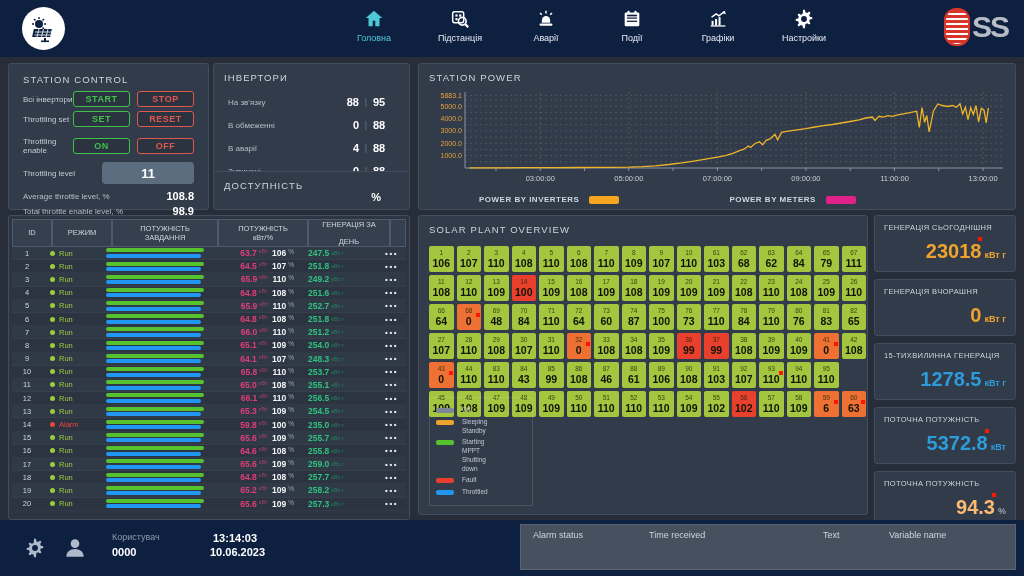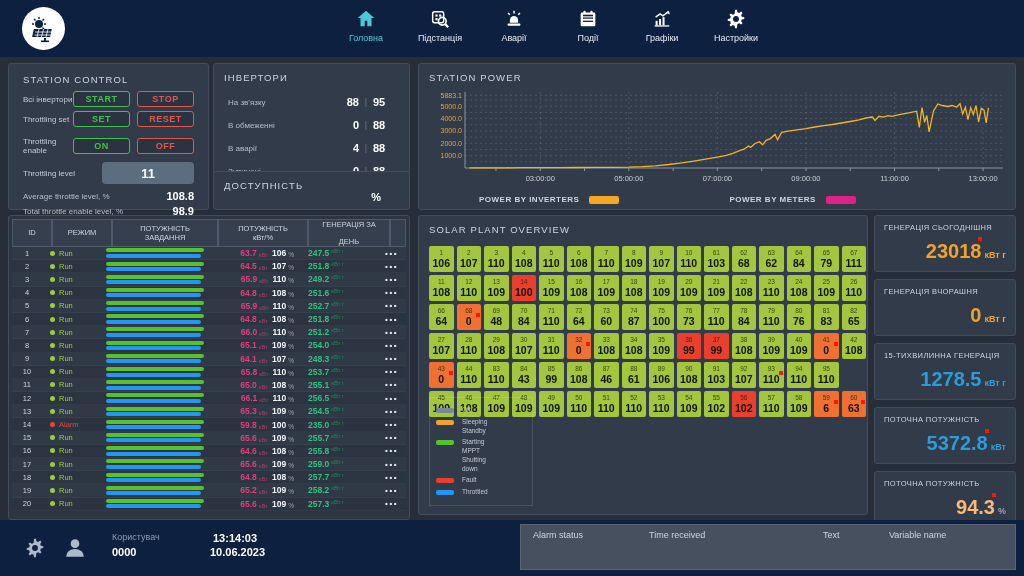--- a/index.html
+++ b/index.html
@@ -2,21 +2,21 @@
 <html><head>
 <meta charset="utf-8">
 <style>
   html,body{margin:0;padding:0;background:#10151d;}
   *{box-sizing:border-box;font-family:"Liberation Sans",sans-serif;}
   #app{position:relative;width:1024px;height:576px;background:#272e39;overflow:hidden;}
 
   
   #topbar{position:absolute;left:0;top:0;width:1024px;height:57px;background:#0d2040;display:flex;align-items:center;}
   #logo{position:absolute;left:22px;top:7px;width:43px;height:43px;border-radius:50%;background:#ffffff;display:flex;align-items:center;justify-content:center;}
-  #nav{position:absolute;left:340px;top:6px;display:flex;gap:22px;}
+  #nav{position:absolute;left:348px;top:6px;display:flex;gap:34px;}
   .nav-item{display:flex;flex-direction:column;align-items:center;gap:3px;cursor:pointer;min-width:52px;}
   .nav-item .nav-ico{height:24px;display:flex;align-items:flex-end;}
   .nav-item .nav-lbl{font-size:9px;color:#e8ecf2;}
   .nav-item.active .nav-lbl{color:#4fc8d6;}
   #brand{position:absolute;right:16px;top:8px;display:flex;align-items:center;}
   #brand .o{width:26px;height:38px;border-radius:12px;background:#d9362b;margin-right:2px;
     background-image:repeating-linear-gradient(180deg,#d9362b 0 3px,#ffffff 3px 5px);border:2px solid #d9362b;}
   #brand .s{font-size:30px;font-weight:bold;color:#b8bcc4;letter-spacing:-2px;line-height:38px;}
 
   
@@ -68,26 +68,26 @@
   .c-id{width:30px;text-align:center;font-size:7.5px;color:#cfd6df;}
   .c-mode{width:60px;display:flex;align-items:center;gap:4px;padding-left:8px;}
   .c-mode .dot{width:5px;height:5px;border-radius:50%;}
   .c-mode .mtxt{font-size:7.5px;}
   .mode-run .dot{background:#9ccd3c;} .mode-run .mtxt{color:#9ccd3c;}
   .mode-alarm .dot{background:#e8463a;} .mode-alarm .mtxt{color:#e8463a;}
   .c-bars{width:106px;display:flex;flex-direction:column;gap:1.5px;padding:0 4px;}
   .bar{height:4px;border-radius:2px;}
   .bar.green{background:#56c22d;width:100%;}
   .bar.blue{background:#2196f3;width:97%;}
-  .c-pow{width:90px;display:flex;align-items:flex-end;justify-content:flex-end;gap:2px;padding-right:4px;}
+  .c-pow{width:90px;display:flex;align-items:flex-start;justify-content:flex-end;gap:2px;padding-right:4px;}
   .kw{font-size:8.5px;font-weight:bold;color:#e23d7b;}
   .kwu{font-size:6px;color:#a14064;}
   .pct{font-size:8.5px;font-weight:bold;color:#f2f4f7;margin-left:2px;}
   .pctu{font-size:6.5px;color:#9aa4b1;}
-  .c-gen{width:82px;display:flex;align-items:flex-start;justify-content:flex-start;gap:2px;padding-left:10px;}
+  .c-gen{width:82px;display:flex;align-items:center;justify-content:flex-start;gap:2px;padding-left:10px;}
   .gen{font-size:8.5px;font-weight:bold;color:#2ec27e;}
   .genu{font-size:6px;color:#22835c;}
   .c-menu{flex:1;text-align:right;padding-right:8px;color:#e8ecf2;font-size:8px;font-weight:bold;letter-spacing:1.5px;cursor:pointer;}
 
   
   #overview{left:418px;top:215px;width:450px;height:300px;}
   #ov-grid{position:absolute;left:10px;top:30px;display:grid;grid-template-columns:repeat(16,24.5px);grid-auto-rows:26px;gap:3px;}
   .cell{border-radius:2px;position:relative;display:flex;flex-direction:column;align-items:center;justify-content:center;line-height:1;cursor:pointer;}
   .cell .cid{font-size:6.5px;color:rgba(25,35,5,.8);margin-bottom:1px;}
   .cell .cv{font-size:10.5px;font-weight:bold;color:#101408;}
@@ -213,20 +213,24 @@
         <div class="nav-item">
           <span class="nav-ico">
             <svg width="22" height="22" viewBox="0 0 24 24">
               <path fill="#ffffff" d="M11 2h2l.5 2.6 2 .8 2.1-1.5 1.5 1.5-1.5 2.1.8 2 2.6.5v2l-2.6.5-.8 2 1.5 2.1-1.5 1.5-2.1-1.5-2 .8L13 22h-2l-.5-2.6-2-.8-2.1 1.5-1.5-1.5 1.5-2.1-.8-2L3 14v-2l2.6-.5.8-2L4.9 7.4 6.4 5.9l2.1 1.5 2-.8L11 2z"></path>
               <circle cx="12" cy="12" r="3.2" fill="#0d2040"></circle>
             </svg>
           </span>
           <span class="nav-lbl">Настройки</span>
         </div>
       </div>
+    <div id="brand">
+      <span class="o"></span>
+        <span class="s">SS</span>
+    </div>
   </div>
 
   <div class="panel" id="station-control">
     <div class="panel-title">STATION CONTROL</div>
     <div class="sc-row">
       <span class="lbl">Всі інвертори</span>
       <span class="btn g">START</span>
       <span class="btn r">STOP</span>
     </div>
     <div class="sc-row">

